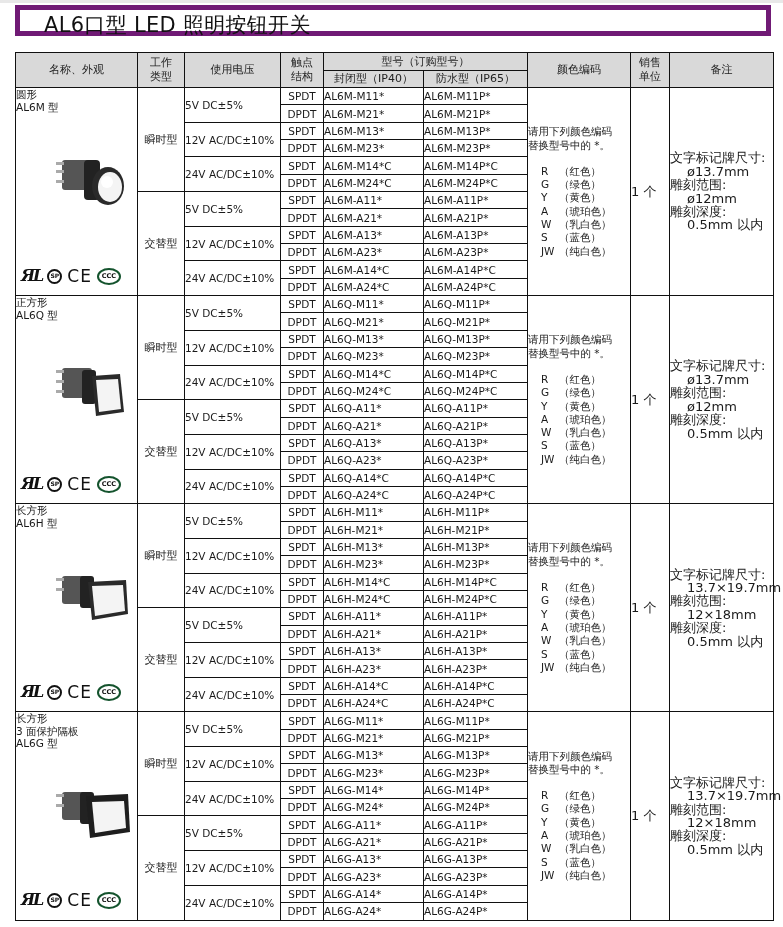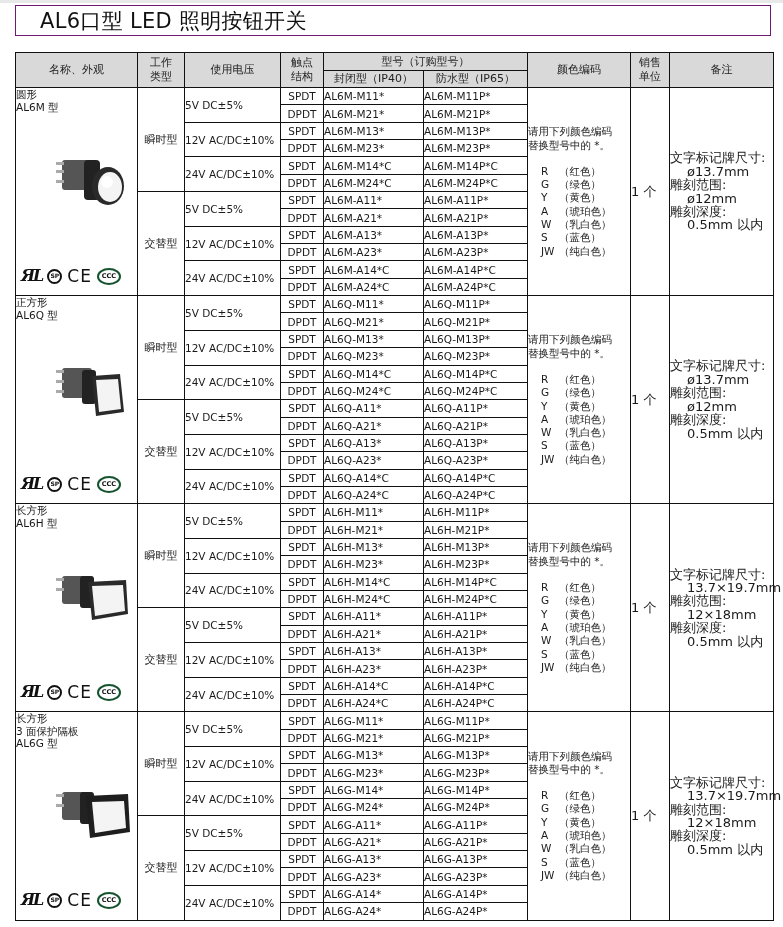--- a/index.html
+++ b/index.html
@@ -1,20 +1,20 @@
 <!DOCTYPE html>
 <html><head>
 <meta charset="utf-8">
 <style>
   html, body { margin: 0; padding: 0; background: #ffffff; }
   body { width: 783px; height: 927px; position: relative; overflow: hidden;
          font-family: "DejaVu Sans", "Liberation Sans", sans-serif; color: #1a1a1a; }
   .topline { position: absolute; left: 0; top: 0; width: 783px; height: 3px; background: #e8e8e8; }
   .title-box { position: absolute; left: 15px; top: 5px; width: 756px; height: 31px;
-               border: 1px solid #701a75; box-sizing: border-box; }
+               border: 5px solid #701a75; box-sizing: border-box; }
   .title-box span { position: absolute; left: 24px; top: 1px; font-size: 21px; line-height: 28px; color: #111;
                     font-family: "DejaVu Sans", sans-serif; letter-spacing: 0.3px; }
   table.spec { position: absolute; left: 15px; top: 52px; width: 758px; border-collapse: collapse;
                table-layout: fixed; font-size: 10.5px; }
   table.spec td, table.spec th { border: 1px solid #111; padding: 0; box-sizing: border-box; }
   table.spec th { background: #d9d9d9; font-weight: normal; font-size: 11px; line-height: 14px; color: #222; }
   tr.h1 th { height: 18px; }
   tr.h2 th { height: 17px; }
   tr.r td { height: 17.35px; }
   td.name { vertical-align: top; position: relative; padding: 3px 4px 0 4px; font-size: 10.5px; line-height: 12.5px; }

